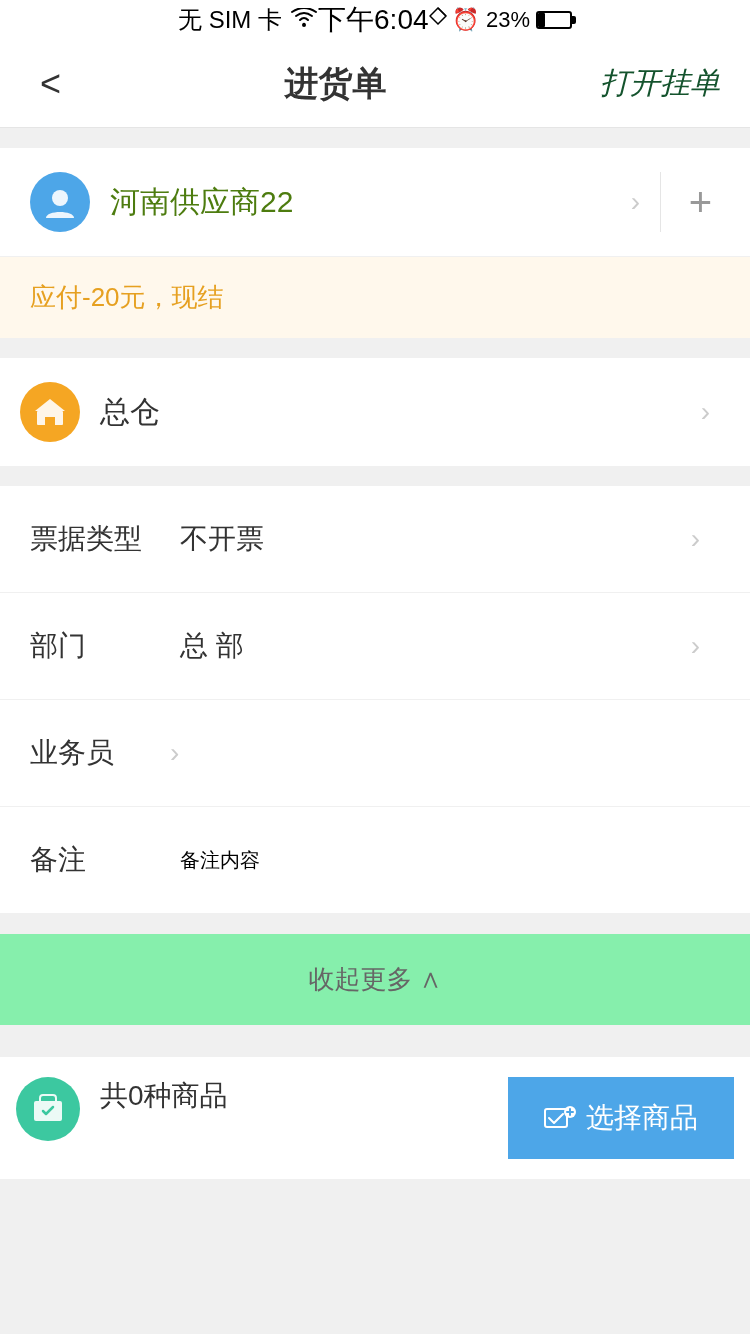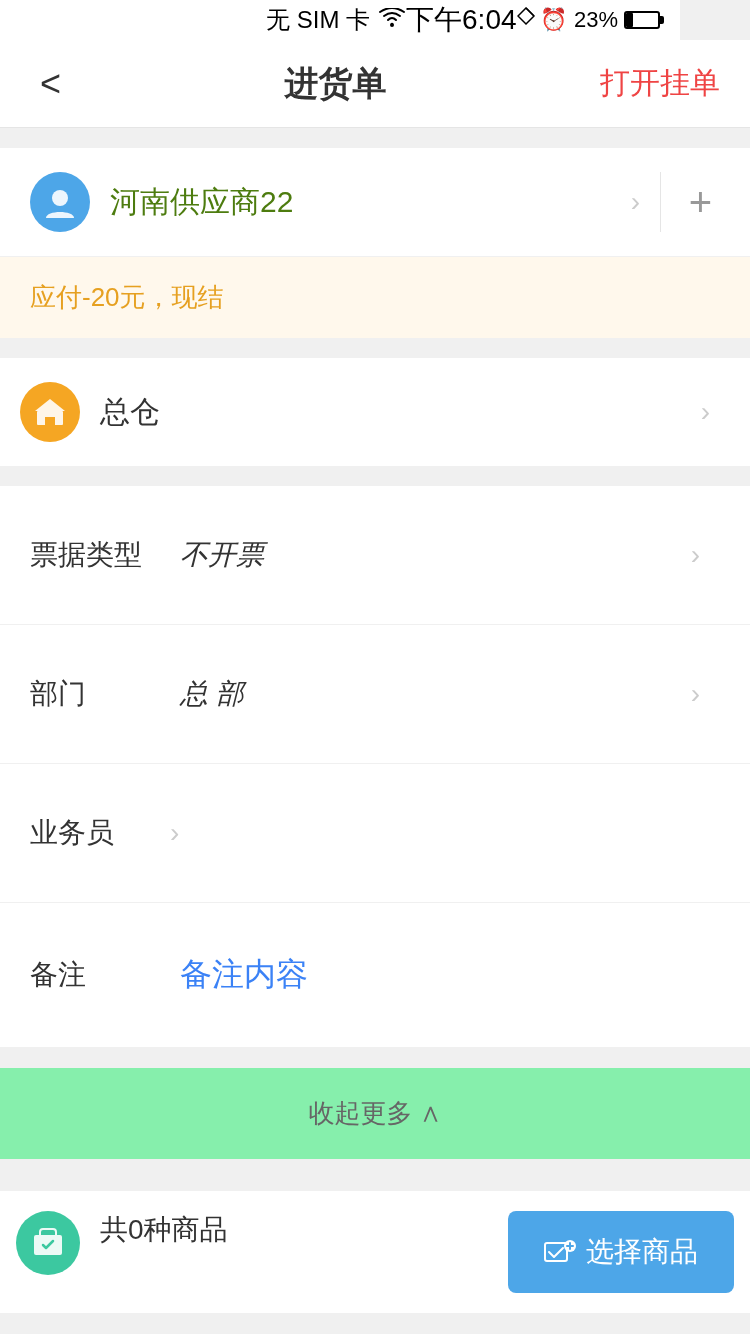--- a/index.html
+++ b/index.html
@@ -8,26 +8,26 @@
       width: 750px;
       min-height: 1334px;
       background: #f0f0f0;
       font-family: -apple-system, "PingFang SC", "Helvetica Neue", sans-serif;
       font-size: 28px;
       color: #333;
     }
 
     
     .status-bar {
-      width: 680px;
+      width: 750px;
       height: 40px;
       background: #fff;
       display: flex;
       align-items: center;
-      justify-content: flex-end;
+      justify-content: center;
       padding: 0 20px;
       font-size: 24px;
       color: #000;
     }
     .status-left { display: flex; align-items: center; gap: 8px; }
     .status-center { font-size: 28px; font-weight: 500; }
     .status-right { display: flex; align-items: center; gap: 6px; font-size: 22px; }
     .battery-icon {
       display: inline-block;
       width: 36px;
@@ -71,22 +71,23 @@
       cursor: pointer;
       padding: 10px;
     }
     .nav-title {
       font-size: 34px;
       font-weight: 600;
       color: #333;
     }
     .nav-action {
       font-size: 30px;
-      color: #ef4444;
+      color: #14532d;
       cursor: pointer;
+      font-style: italic;
     }
 
     
     .section-divider {
       height: 20px;
       background: #f0f0f0;
     }
 
     
     .card-section {
@@ -170,45 +171,44 @@
     }
 
     
     .form-section {
       background: #fff;
       margin-top: 20px;
     }
     .form-row {
       display: flex;
       align-items: center;
-      padding: 50px 30px;
+      padding: 34px 30px;
       border-bottom: 1px solid #f0f0f0;
       min-height: 100px;
     }
     .form-row:last-child {
       border-bottom: none;
       justify-content: flex-end;
     }
     .form-label {
       font-size: 28px;
       color: #333;
       width: 140px;
       flex-shrink: 0;
     }
     .form-value {
       flex: 1;
       font-size: 28px;
       color: #333;
       padding-left: 10px;
-      font-style: italic;
     }
     .form-placeholder {
       flex: 1;
-      font-size: 32px;
-      color: #3b82f6;
+      font-size: 20px;
+      color: #000000;
       padding-left: 10px;
     }
 
     
     .collapse-row {
       background: #86efac;
       display: flex;
       align-items: center;
       justify-content: center;
       padding: 28px 30px;
@@ -242,21 +242,21 @@
     .product-count {
       flex: 1;
       font-size: 28px;
       color: #333;
     }
     .select-product-btn {
       background: #4da6e8;
       color: #fff;
       font-size: 28px;
       padding: 22px 36px;
-      border-radius: 8px;
+      border-radius: 0;
       display: flex;
       align-items: center;
       gap: 10px;
       cursor: pointer;
     }
 
     .gray-bg {
       background: #f0f0f0;
       height: 300px;
       margin-top: 0;

